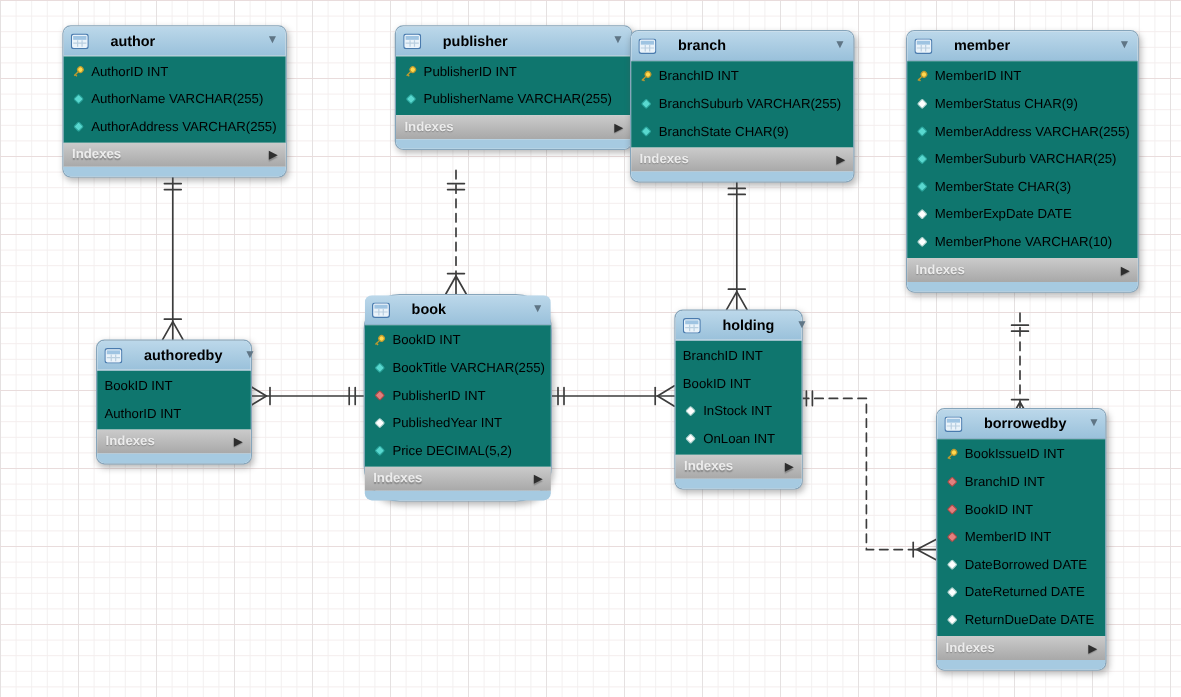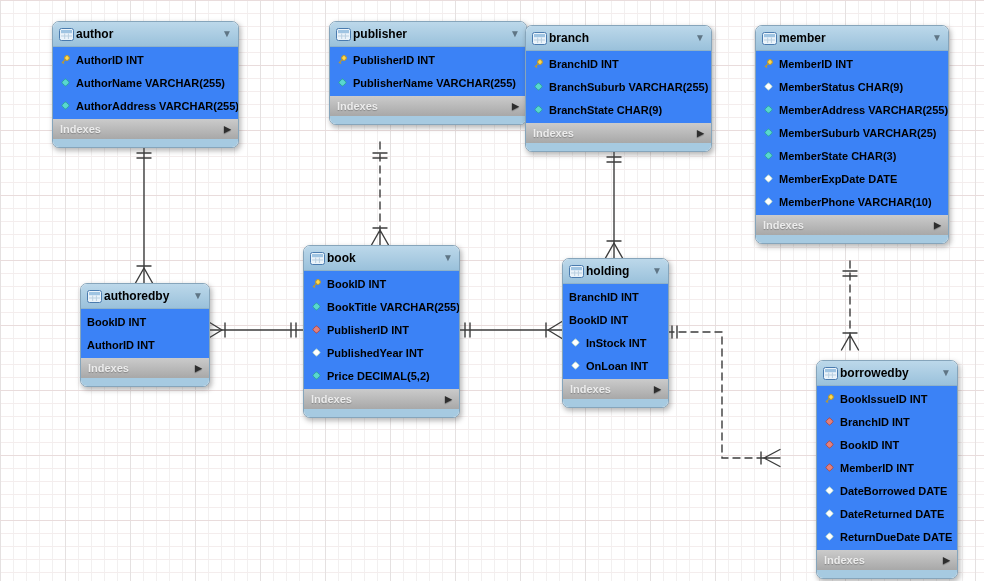--- a/index.html
+++ b/index.html
@@ -14,46 +14,46 @@
     font-family:"Liberation Sans",sans-serif;
   }
   .connectors{position:absolute;left:0;top:0;}
   .rel path{stroke:#3c3c3c;stroke-width:1.4;fill:none;stroke-linecap:round;}
   .rel path.dash{stroke-dasharray:7 5;}
   .table{
     position:absolute;border-radius:7px;border:1px solid #86a5bb;background:#fff;
     box-shadow:1.5px 2.5px 5px rgba(80,80,80,.40);
   }
   .tbl-header{
-    height:24px;display:flex;align-items:center;gap:2px;padding:0 6px;
+    height:24px;display:flex;align-items:center;gap:18px;padding:0 6px;
     background:linear-gradient(#bcd8ea,#9ac1db);
     border-bottom:1px solid #8fb2c9;border-radius:6px 6px 0 0;justify-content:space-between;
   }
   .tbl-icon{display:inline-flex;flex:0 0 15px;}
   .tbl-title{font-size:12px;font-weight:bold;color:#000;white-space:nowrap;}
   .tbl-caret{margin-left:auto;font-size:10px;color:#5f7585;line-height:1;}
-  .tbl-body{background:#3b82f6;padding:1px 0 2px;font-weight:bold;}
+  .tbl-body{background:#0f766e;padding:1px 0 2px;}
   .col-row{height:23px;display:flex;align-items:center;padding:0 6px;font-size:11px;color:#000;white-space:nowrap;overflow:hidden;}
   .col-icon{width:12px;height:12px;flex:0 0 12px;margin-right:5px;display:inline-flex;align-items:center;justify-content:center;}
   .tbl-indexes{
     height:20px;display:flex;align-items:center;justify-content:space-between;padding:0 7px;
     background:linear-gradient(#cbcbcb,#a8a8a8);
     font-size:11px;font-weight:bold;color:#ececec;text-shadow:0 1px 1px rgba(0,0,0,.25);gap:16px;
   }
   .idx-arrow{color:#2e2e2e;font-size:9px;line-height:1;}
   .tbl-footstrip{height:8px;background:#a6cae1;border-radius:0 0 6px 6px;}
   
   .pos-author     {left:52px; top:21px; width:185px;}
   .pos-publisher  {left:281px;top:21px; width:196px;margin-left:48px;}
   .pos-branch     {left:525px;top:25px; width:185px;}
   .pos-member     {left:755px;top:25px; width:192px;}
   .pos-authoredby {left:80px; top:283px;width:128px;}
-  .pos-book       {left:303px;top:245px;width:155px;}
+  .pos-book       {left:303px;top:245px;width:155px;border-radius:30px;}
   .pos-holding    {left:562px;top:258px;width:105px;}
-  .pos-borrowedby {left:780px;top:360px;width:140px;margin-left:36px;}
+  .pos-borrowedby {left:780px;top:340px;width:140px;}
 </style>
 </head>
 <body>
 
 <div class="canvas">
 
   <svg class="connectors" width="984" height="581" viewBox="0 0 984 581">
     <g class="rel">
       <path d="M144 142 V283"></path>
       <path d="M137 153 H151 M137 158 H151"></path>

